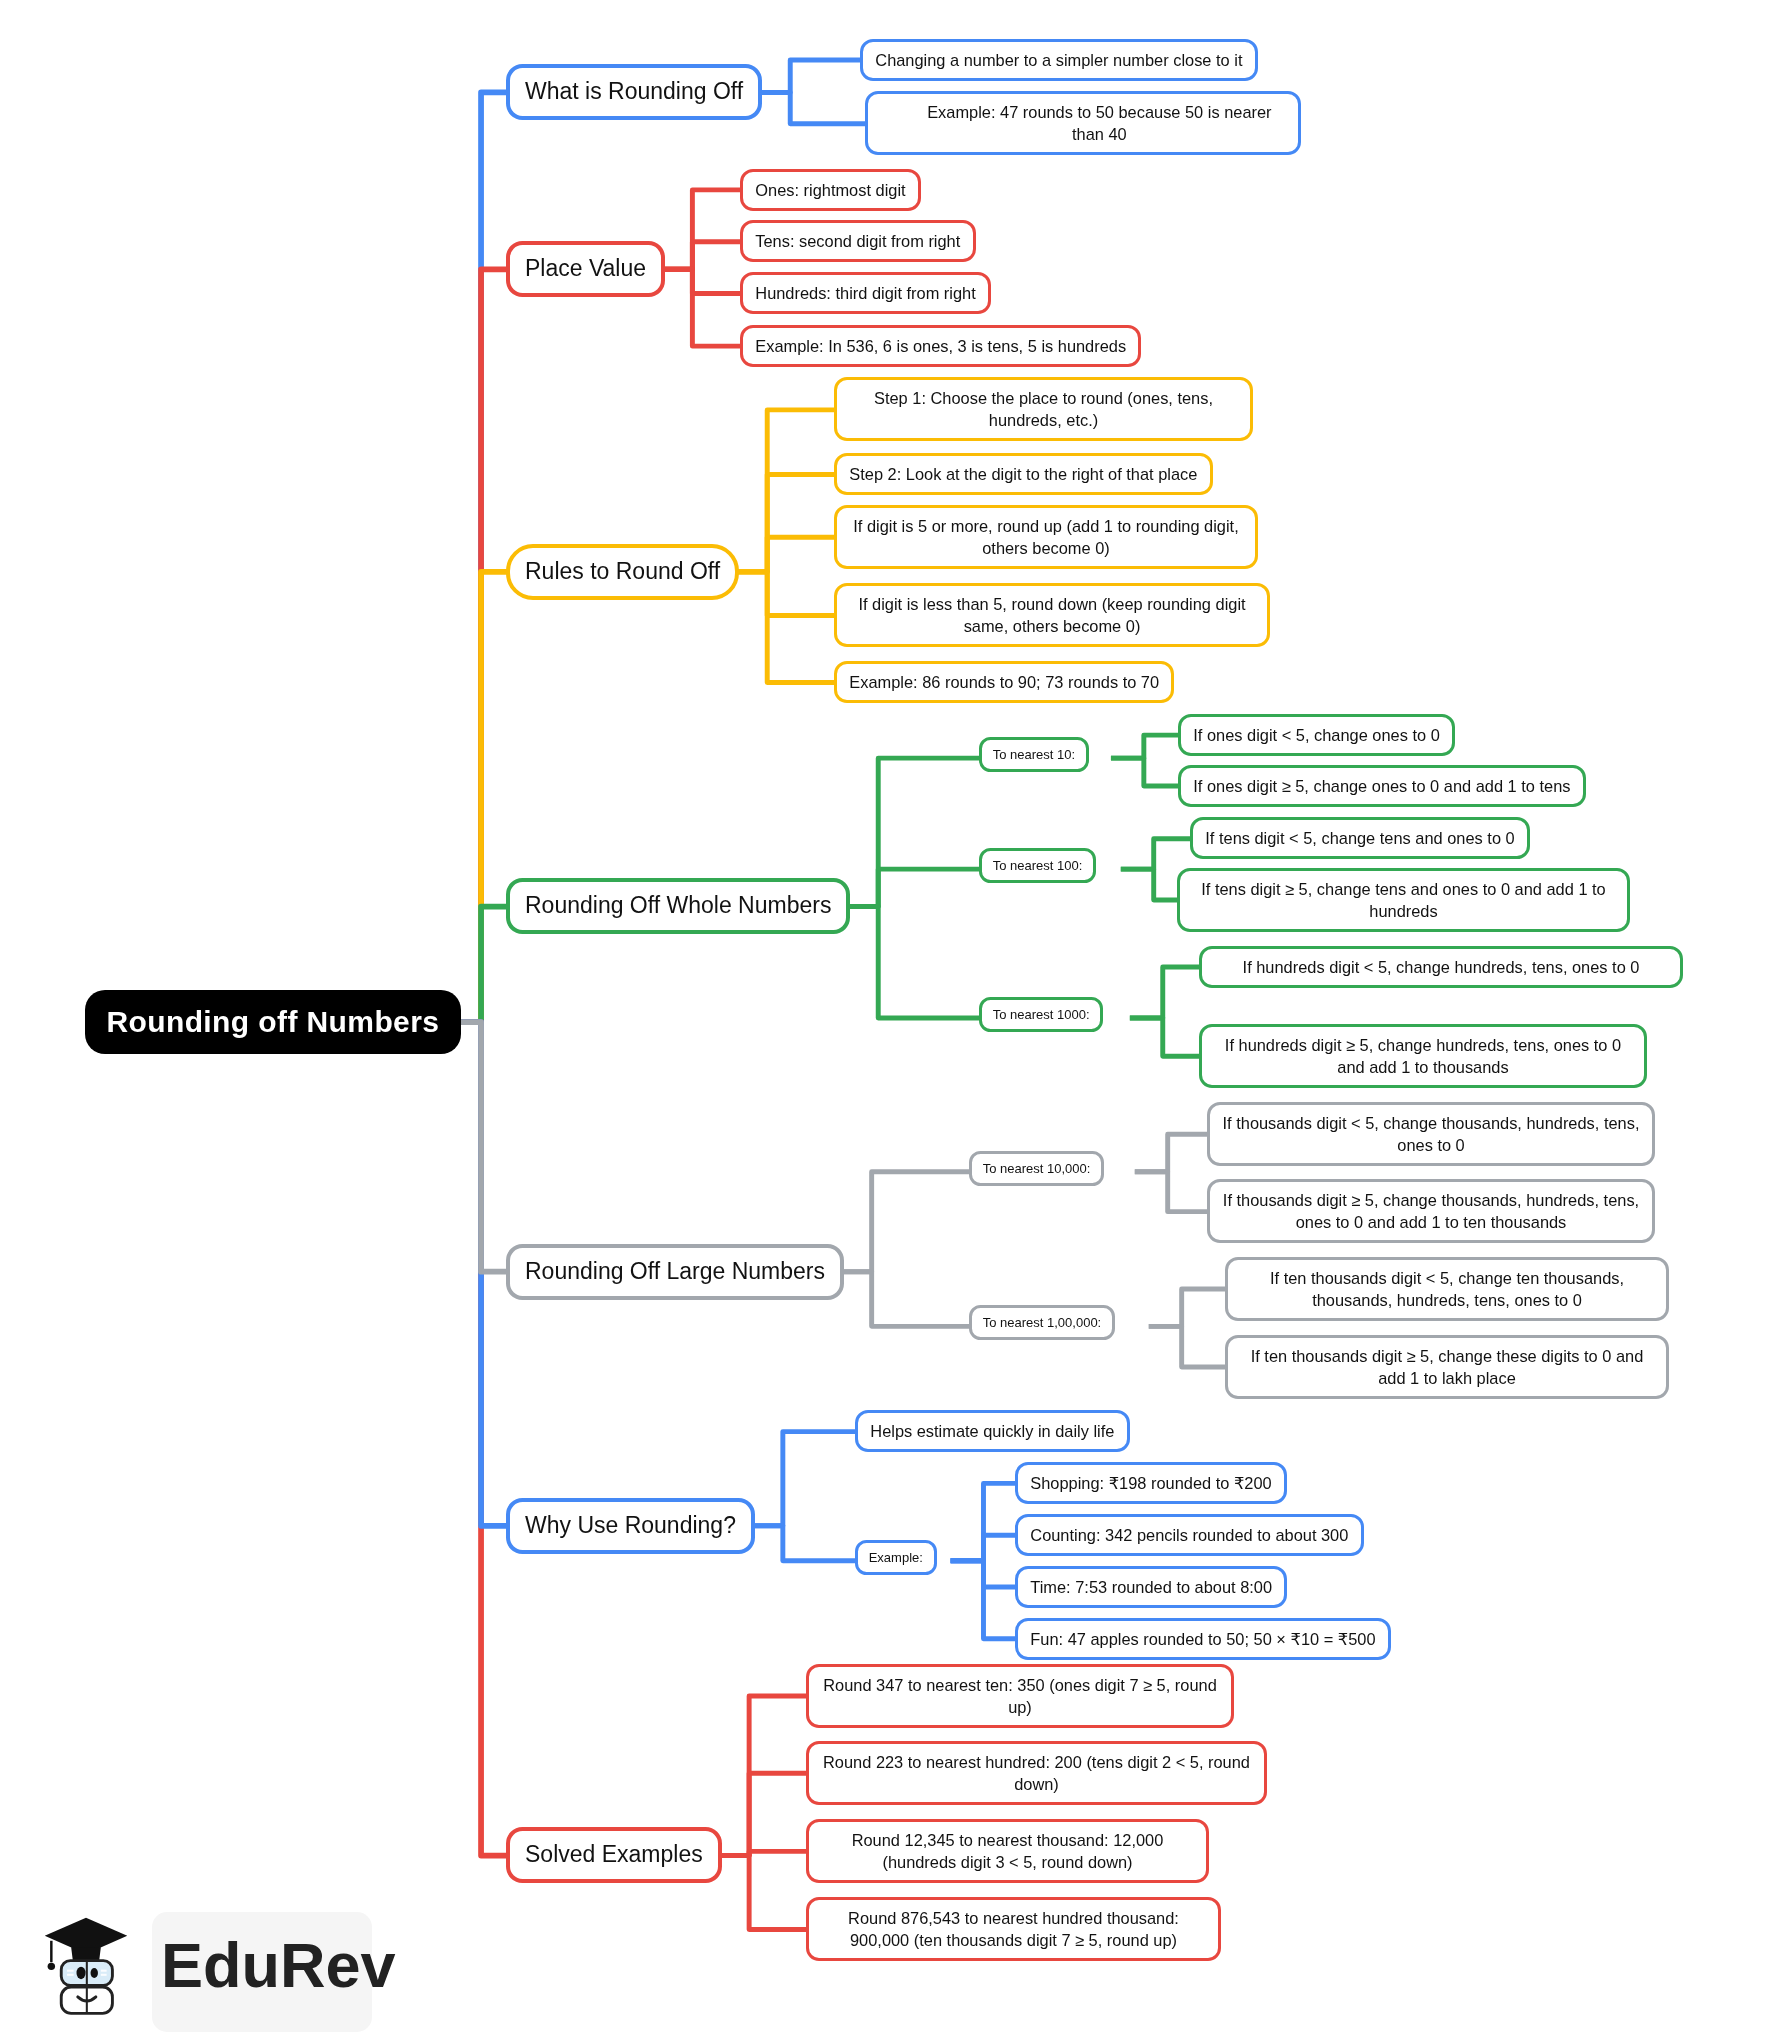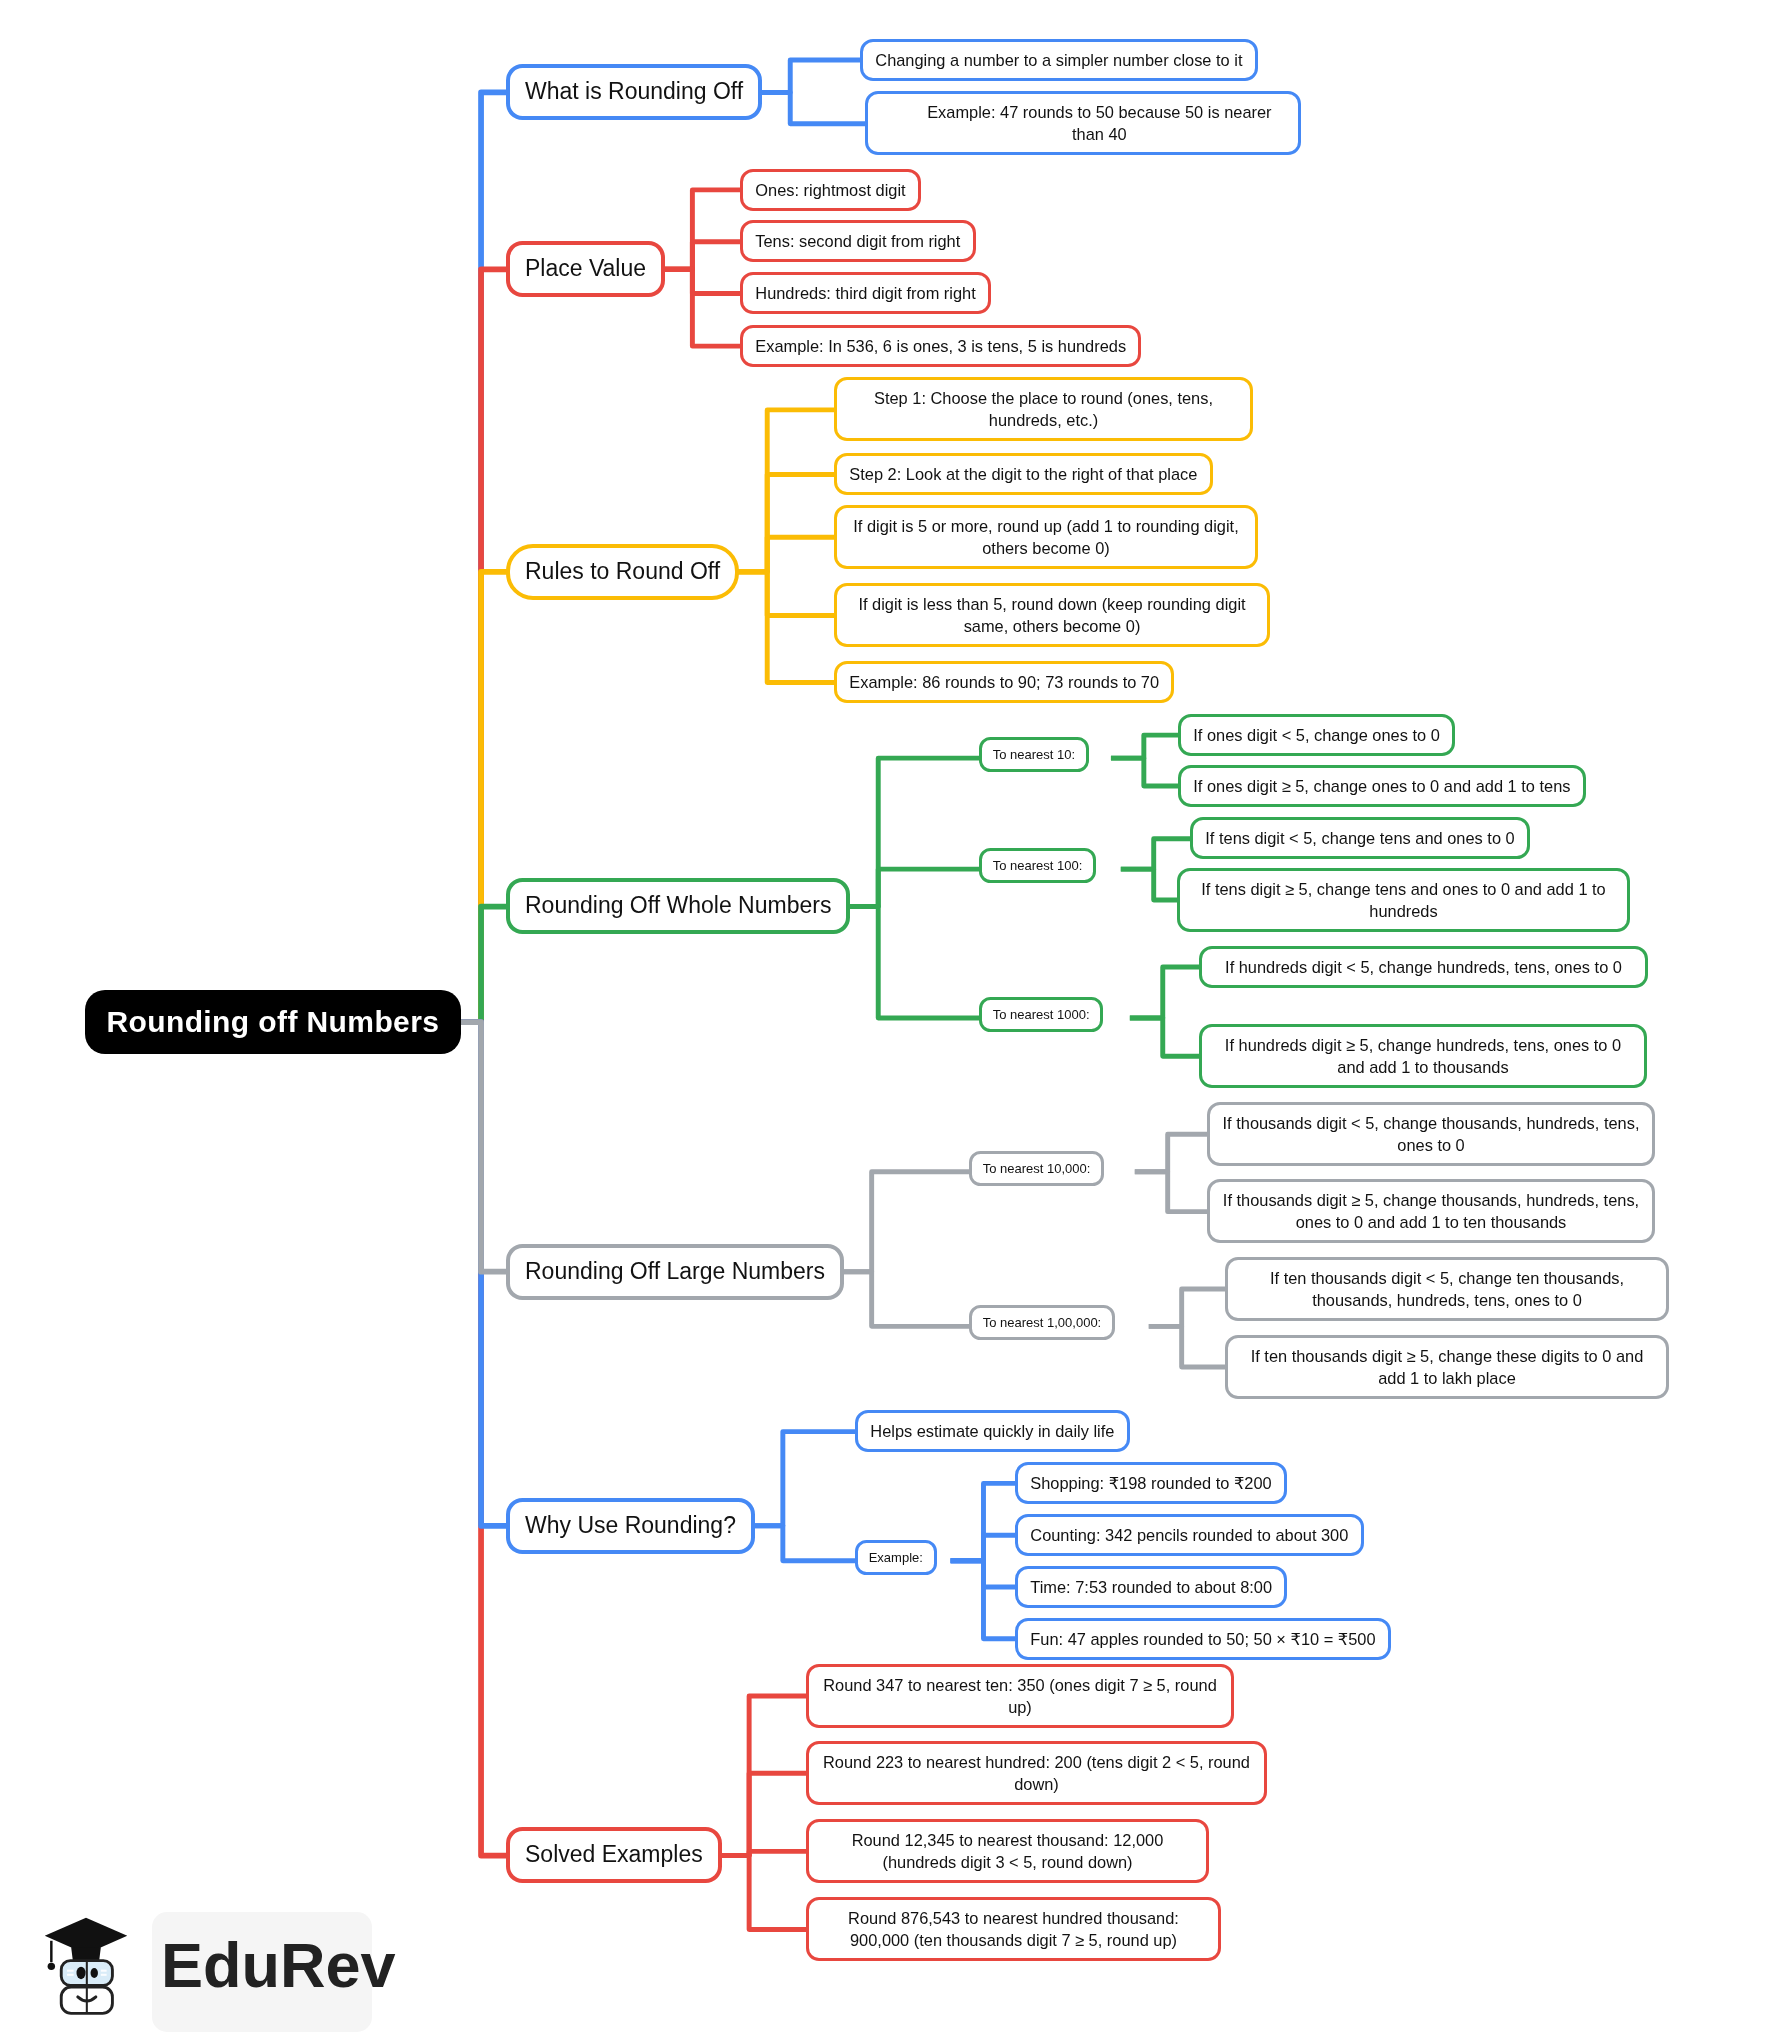--- a/index.html
+++ b/index.html
@@ -88,21 +88,21 @@
   <div class="node" style="left: 834px; top: 661px; border-color: rgb(251, 188, 5);">Example: 86 rounds to 90; 73 rounds to 70</div>
 
   <div class="node branch" style="left: 506px; top: 878px; border-color: rgb(52, 168, 83);">Rounding Off Whole Numbers</div>
   <div class="node sub" style="left: 979px; top: 737px; border-color: rgb(52, 168, 83);">To nearest 10:</div>
   <div class="node" style="left: 1178px; top: 714px; border-color: rgb(52, 168, 83);">If ones digit &lt; 5, change ones to 0</div>
   <div class="node" style="left: 1178px; top: 765px; border-color: rgb(52, 168, 83);">If ones digit ≥ 5, change ones to 0 and add 1 to tens</div>
   <div class="node sub" style="left: 979px; top: 848px; border-color: rgb(52, 168, 83);">To nearest 100:</div>
   <div class="node" style="left: 1190px; top: 817px; border-color: rgb(52, 168, 83);">If tens digit &lt; 5, change tens and ones to 0</div>
   <div class="node wrap" style="left: 1143px; top: 868px; width: 453px; border-color: rgb(52, 168, 83); margin-left: 34px;">If tens digit ≥ 5, change tens and ones to 0 and add 1 to hundreds</div>
   <div class="node sub" style="left: 979px; top: 997px; border-color: rgb(52, 168, 83);">To nearest 1000:</div>
-  <div class="node wrap" style="left: 1199px; top: 946px; width: 449px; border-color: rgb(52, 168, 83);">If hundreds digit &lt; 5, change hundreds, tens, ones to 0</div>
+  <div class="node wrap" style="left: 1199px; top: 946px; width: 484px; border-color: rgb(52, 168, 83);">If hundreds digit &lt; 5, change hundreds, tens, ones to 0</div>
   <div class="node wrap" style="left: 1199px; top: 1024px; width: 448px; border-color: rgb(52, 168, 83);">If hundreds digit ≥ 5, change hundreds, tens, ones to 0 and add 1 to thousands</div>
 
   <div class="node branch" style="left: 506px; top: 1244px; border-color: rgb(162, 167, 173);">Rounding Off Large Numbers</div>
   <div class="node sub" style="left: 969px; top: 1151px; border-color: rgb(162, 167, 173);">To nearest 10,000:</div>
   <div class="node wrap" style="left: 1207px; top: 1102px; width: 448px; border-color: rgb(162, 167, 173);">If thousands digit &lt; 5, change thousands, hundreds, tens, ones to 0</div>
   <div class="node wrap" style="left: 1207px; top: 1179px; width: 448px; border-color: rgb(162, 167, 173);">If thousands digit ≥ 5, change thousands, hundreds, tens, ones to 0 and add 1 to ten thousands</div>
   <div class="node sub" style="left: 969px; top: 1305px; border-color: rgb(162, 167, 173);">To nearest 1,00,000:</div>
   <div class="node wrap" style="left: 1225px; top: 1257px; width: 444px; border-color: rgb(162, 167, 173);">If ten thousands digit &lt; 5, change ten thousands, thousands, hundreds, tens, ones to 0</div>
   <div class="node wrap" style="left: 1225px; top: 1335px; width: 444px; border-color: rgb(162, 167, 173);">If ten thousands digit ≥ 5, change these digits to 0 and add 1 to lakh place</div>
 

